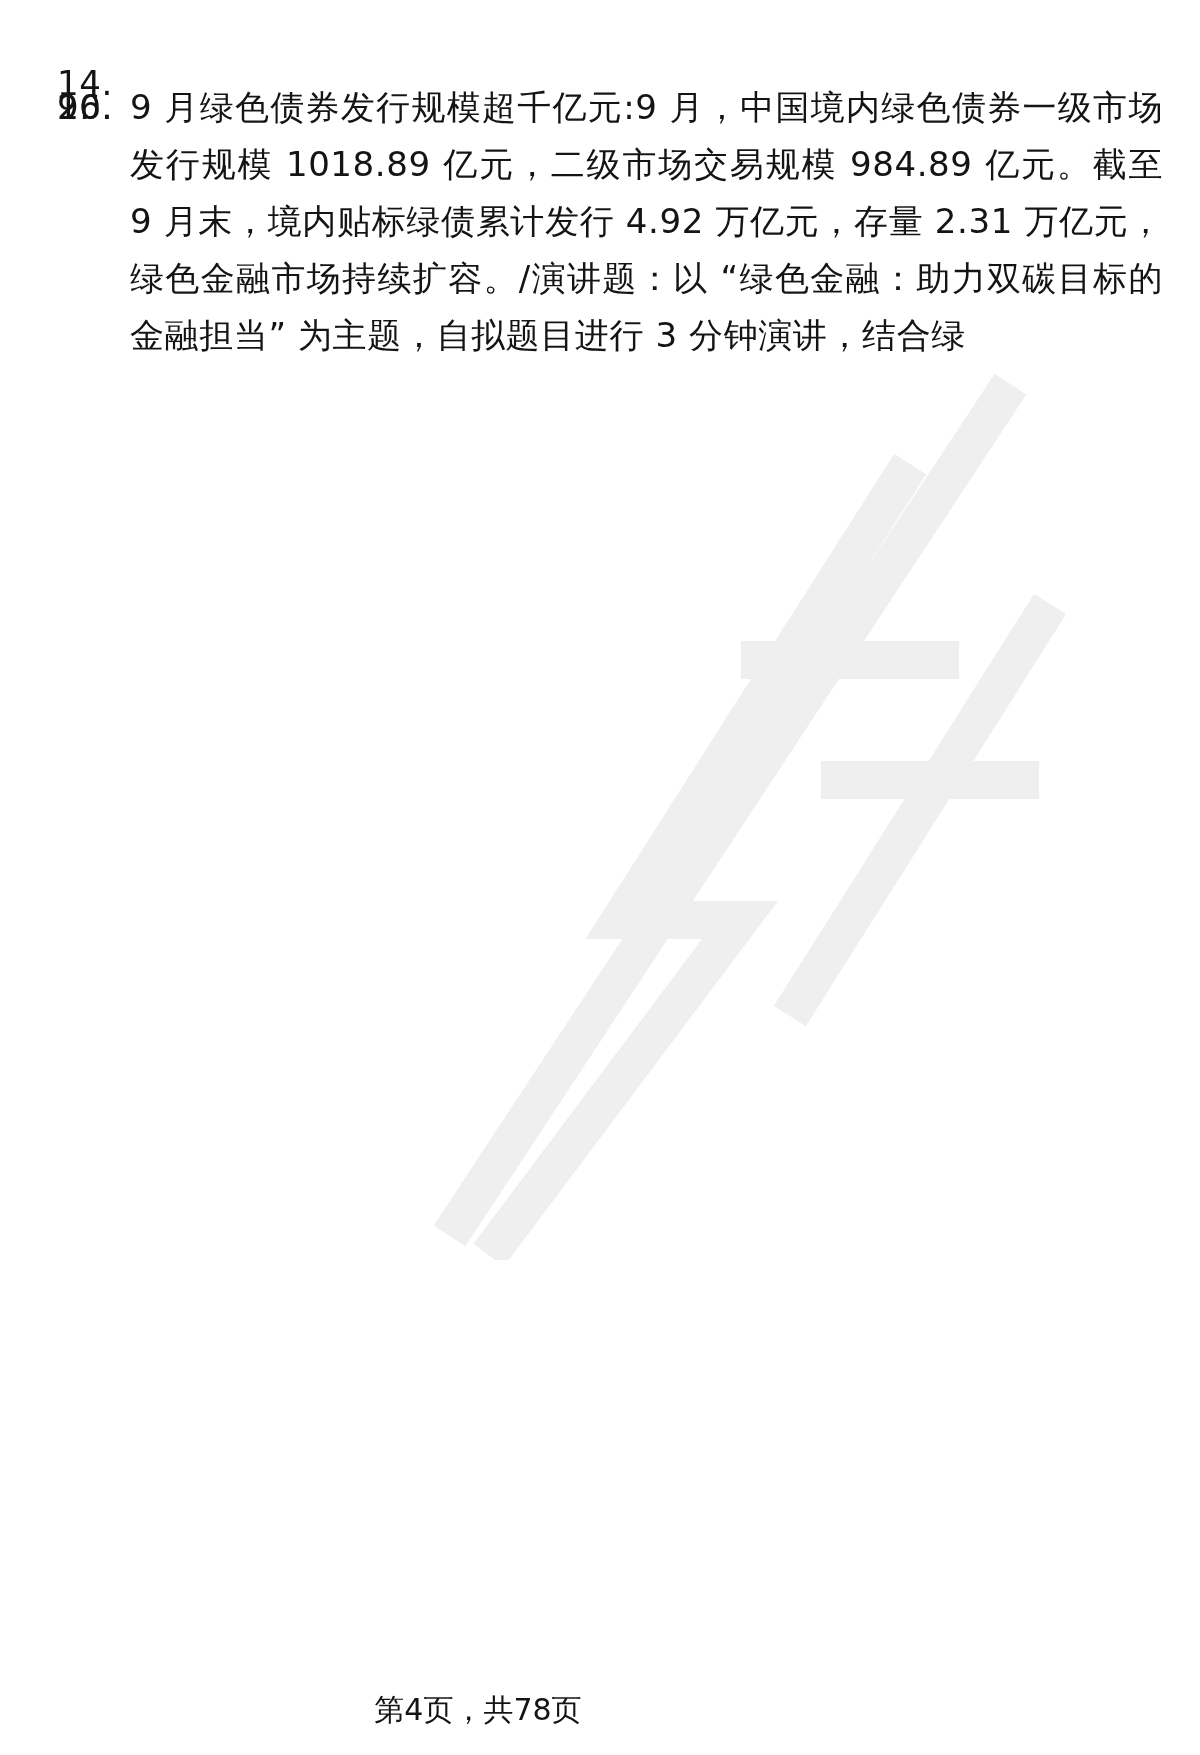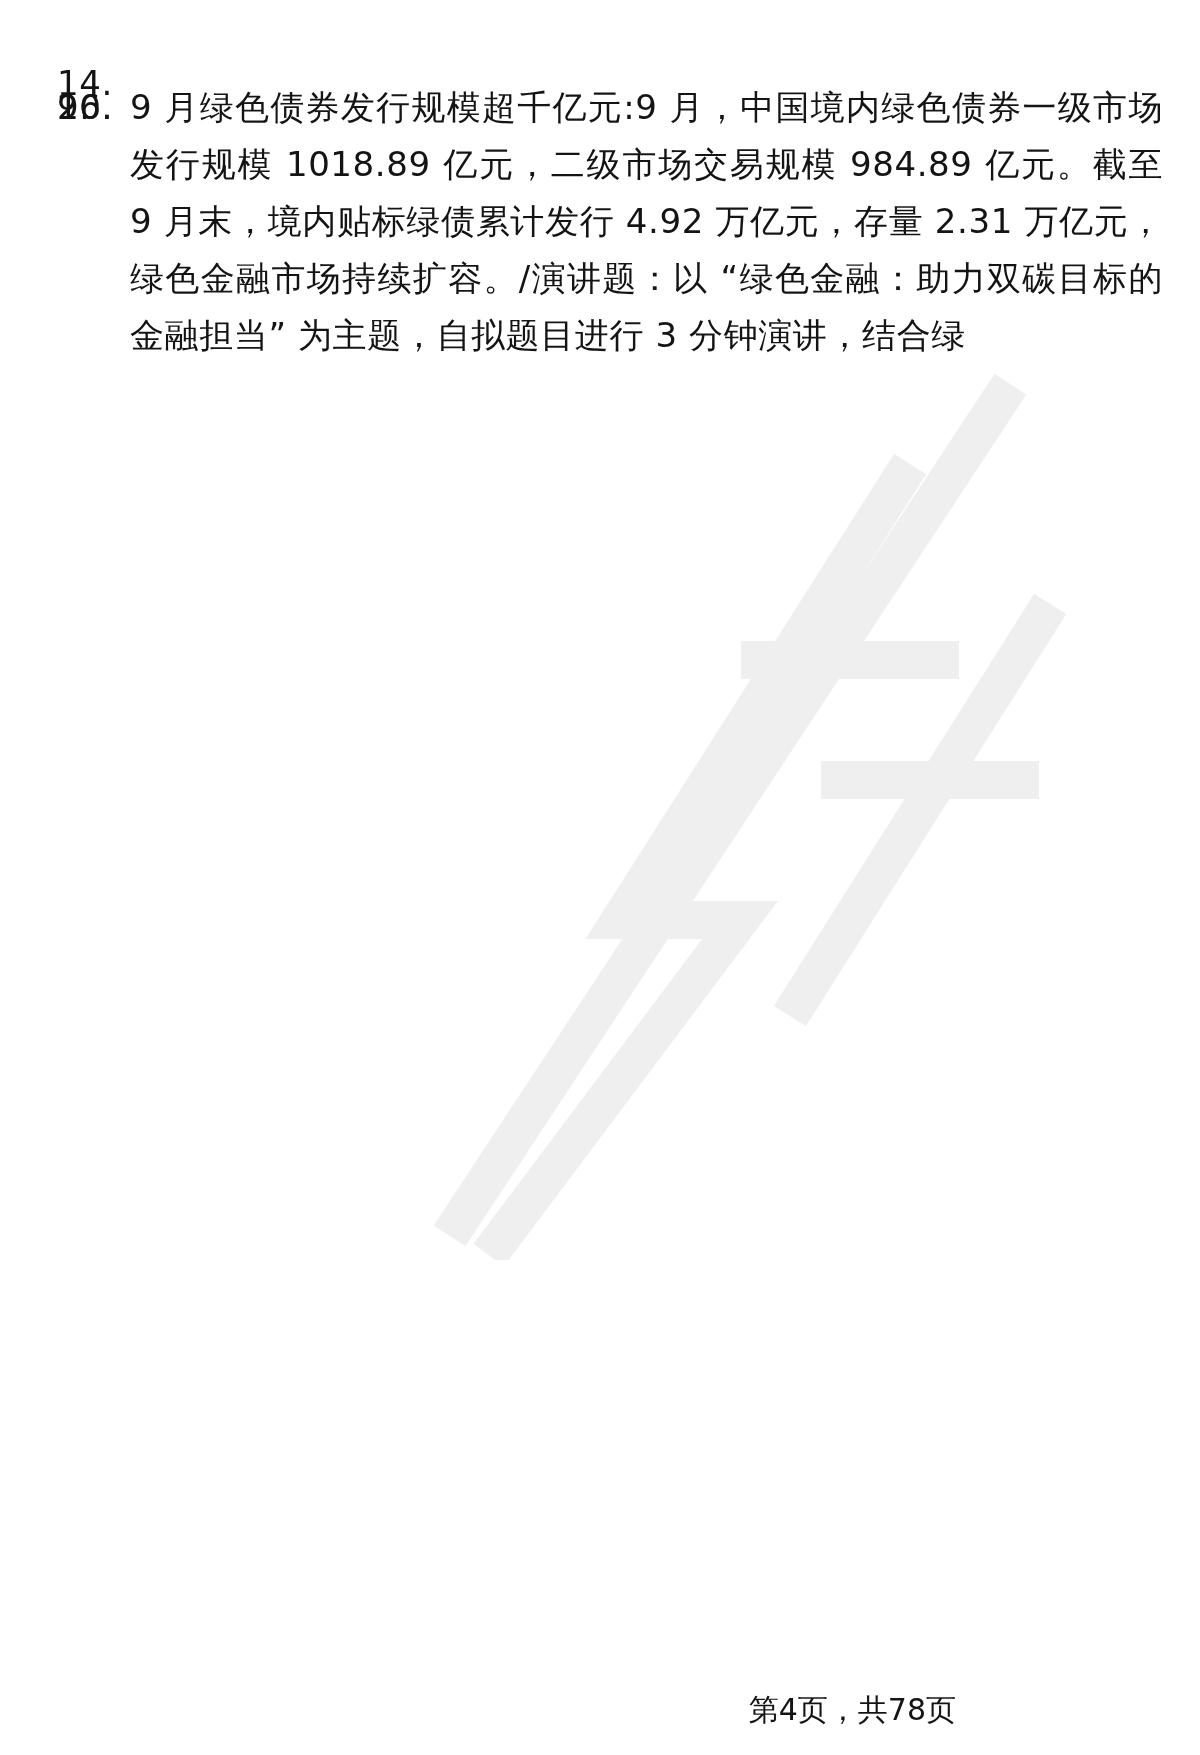--- a/index.html
+++ b/index.html
@@ -60,21 +60,21 @@
     .item-text {
       display: block;
       text-align: justify;
       word-break: break-all;
     }
     .footer {
       position: absolute;
       left: 0;
       top: 1690px;
       width: 956px;
-      text-align: right;
+      text-align: center;
       font-size: 30px;
       line-height: 40px;
     }
   </style>
 </head>
 <body>
 
 <svg class="watermark" viewBox="0 0 700 900" xmlns="http://www.w3.org/2000/svg">
   <g fill="none" stroke="#000" stroke-width="38" stroke-linecap="square">
     <path d="M620 40 L80 860"></path>

